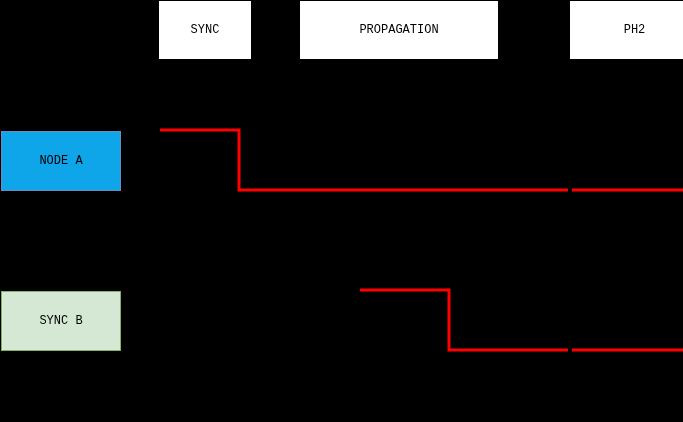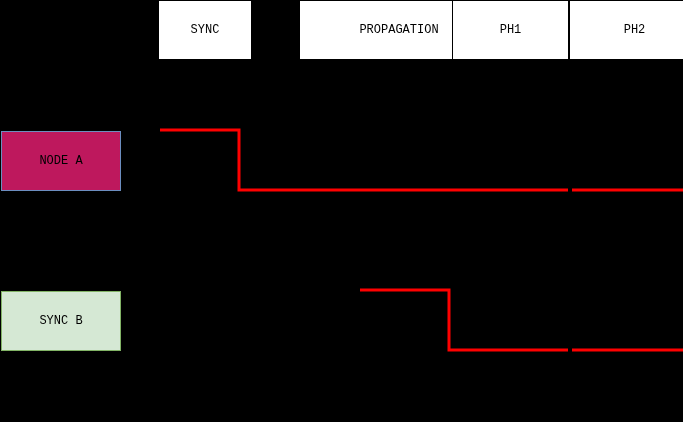--- a/index.html
+++ b/index.html
@@ -40,21 +40,21 @@
     height: 60px;
     box-sizing: border-box;
     display: flex;
     align-items: center;
     justify-content: center;
     font-size: 12px;
     color: #000000;
   }
   .node-a {
     top: 131px;
-    background: #be185d;
+    background: #0ea5e9;
     border: 1px solid #6c8ebf;
   }
   .node-b {
     top: 291px;
     background: #d5e8d4;
     border: 1px solid #82b366;
   }
   #waveforms {
     position: absolute;
     left: 0;
@@ -68,23 +68,20 @@
 <body>
 
 <div id="canvas">
 
   <div class="phase-box phase-sync">
     <span>SYNC</span>
   </div>
   <div class="phase-box phase-propagation">
     <span>PROPAGATION</span>
   </div>
-  <div class="phase-box phase-ph1">
-    <span>PH1</span>
-  </div>
   <div class="phase-box phase-ph2">
     <span>PH2</span>
   </div>
 
   <div class="node-box node-a">
     <span>NODE A</span>
   </div>
   <div class="node-box node-b">
     <span>SYNC B</span>
   </div>

